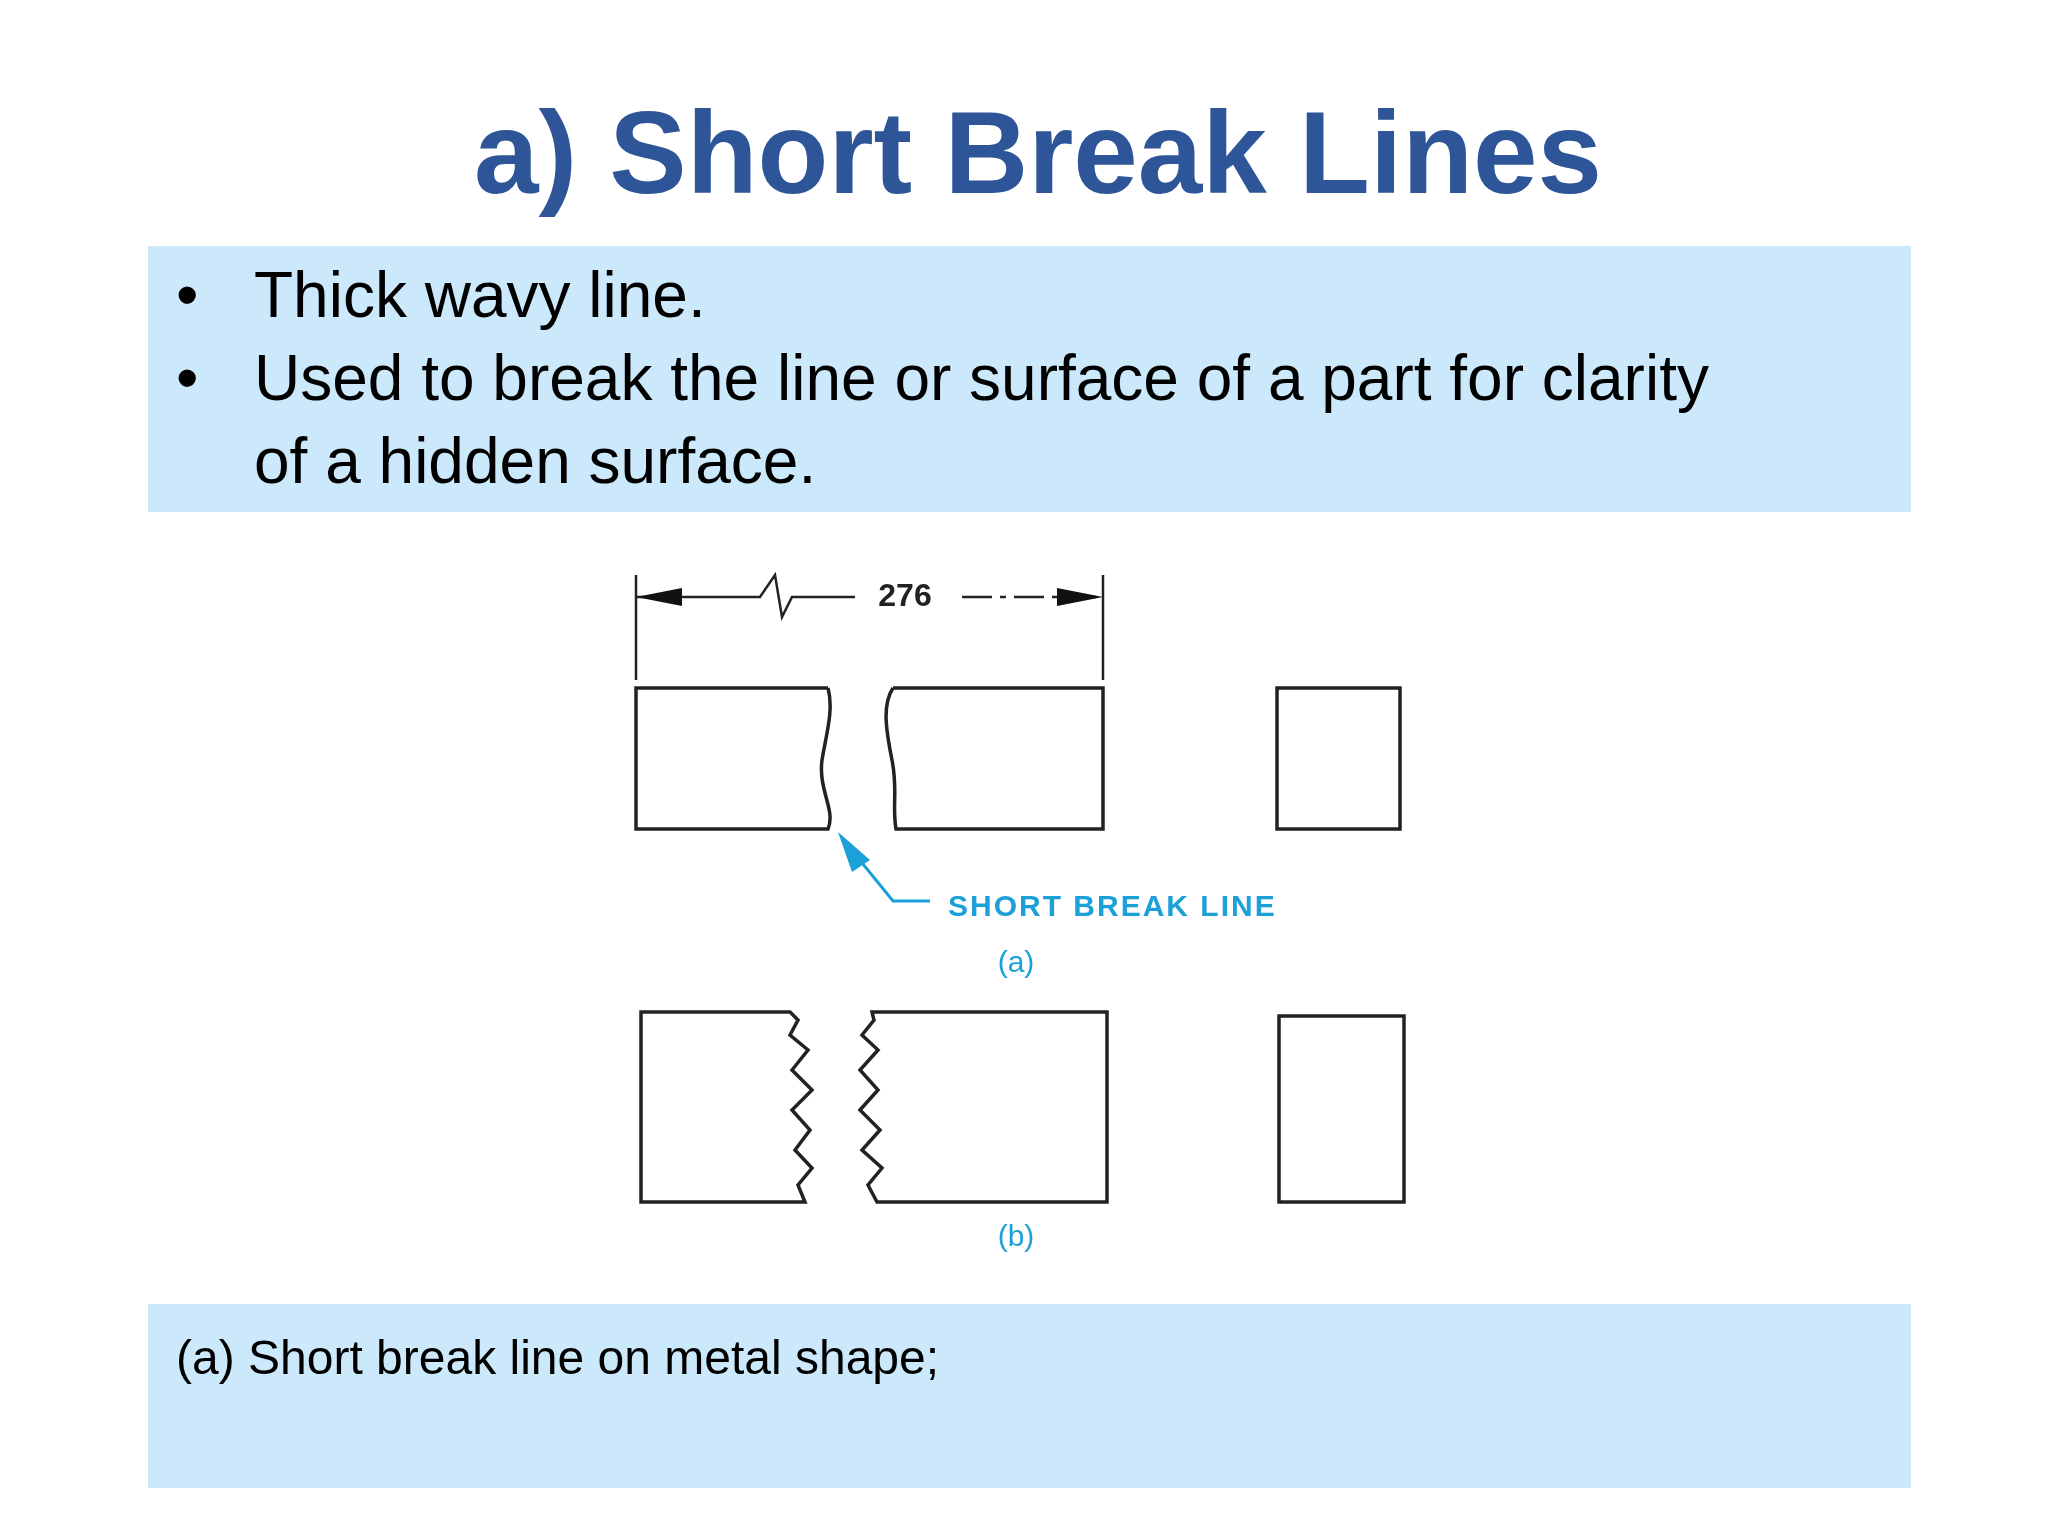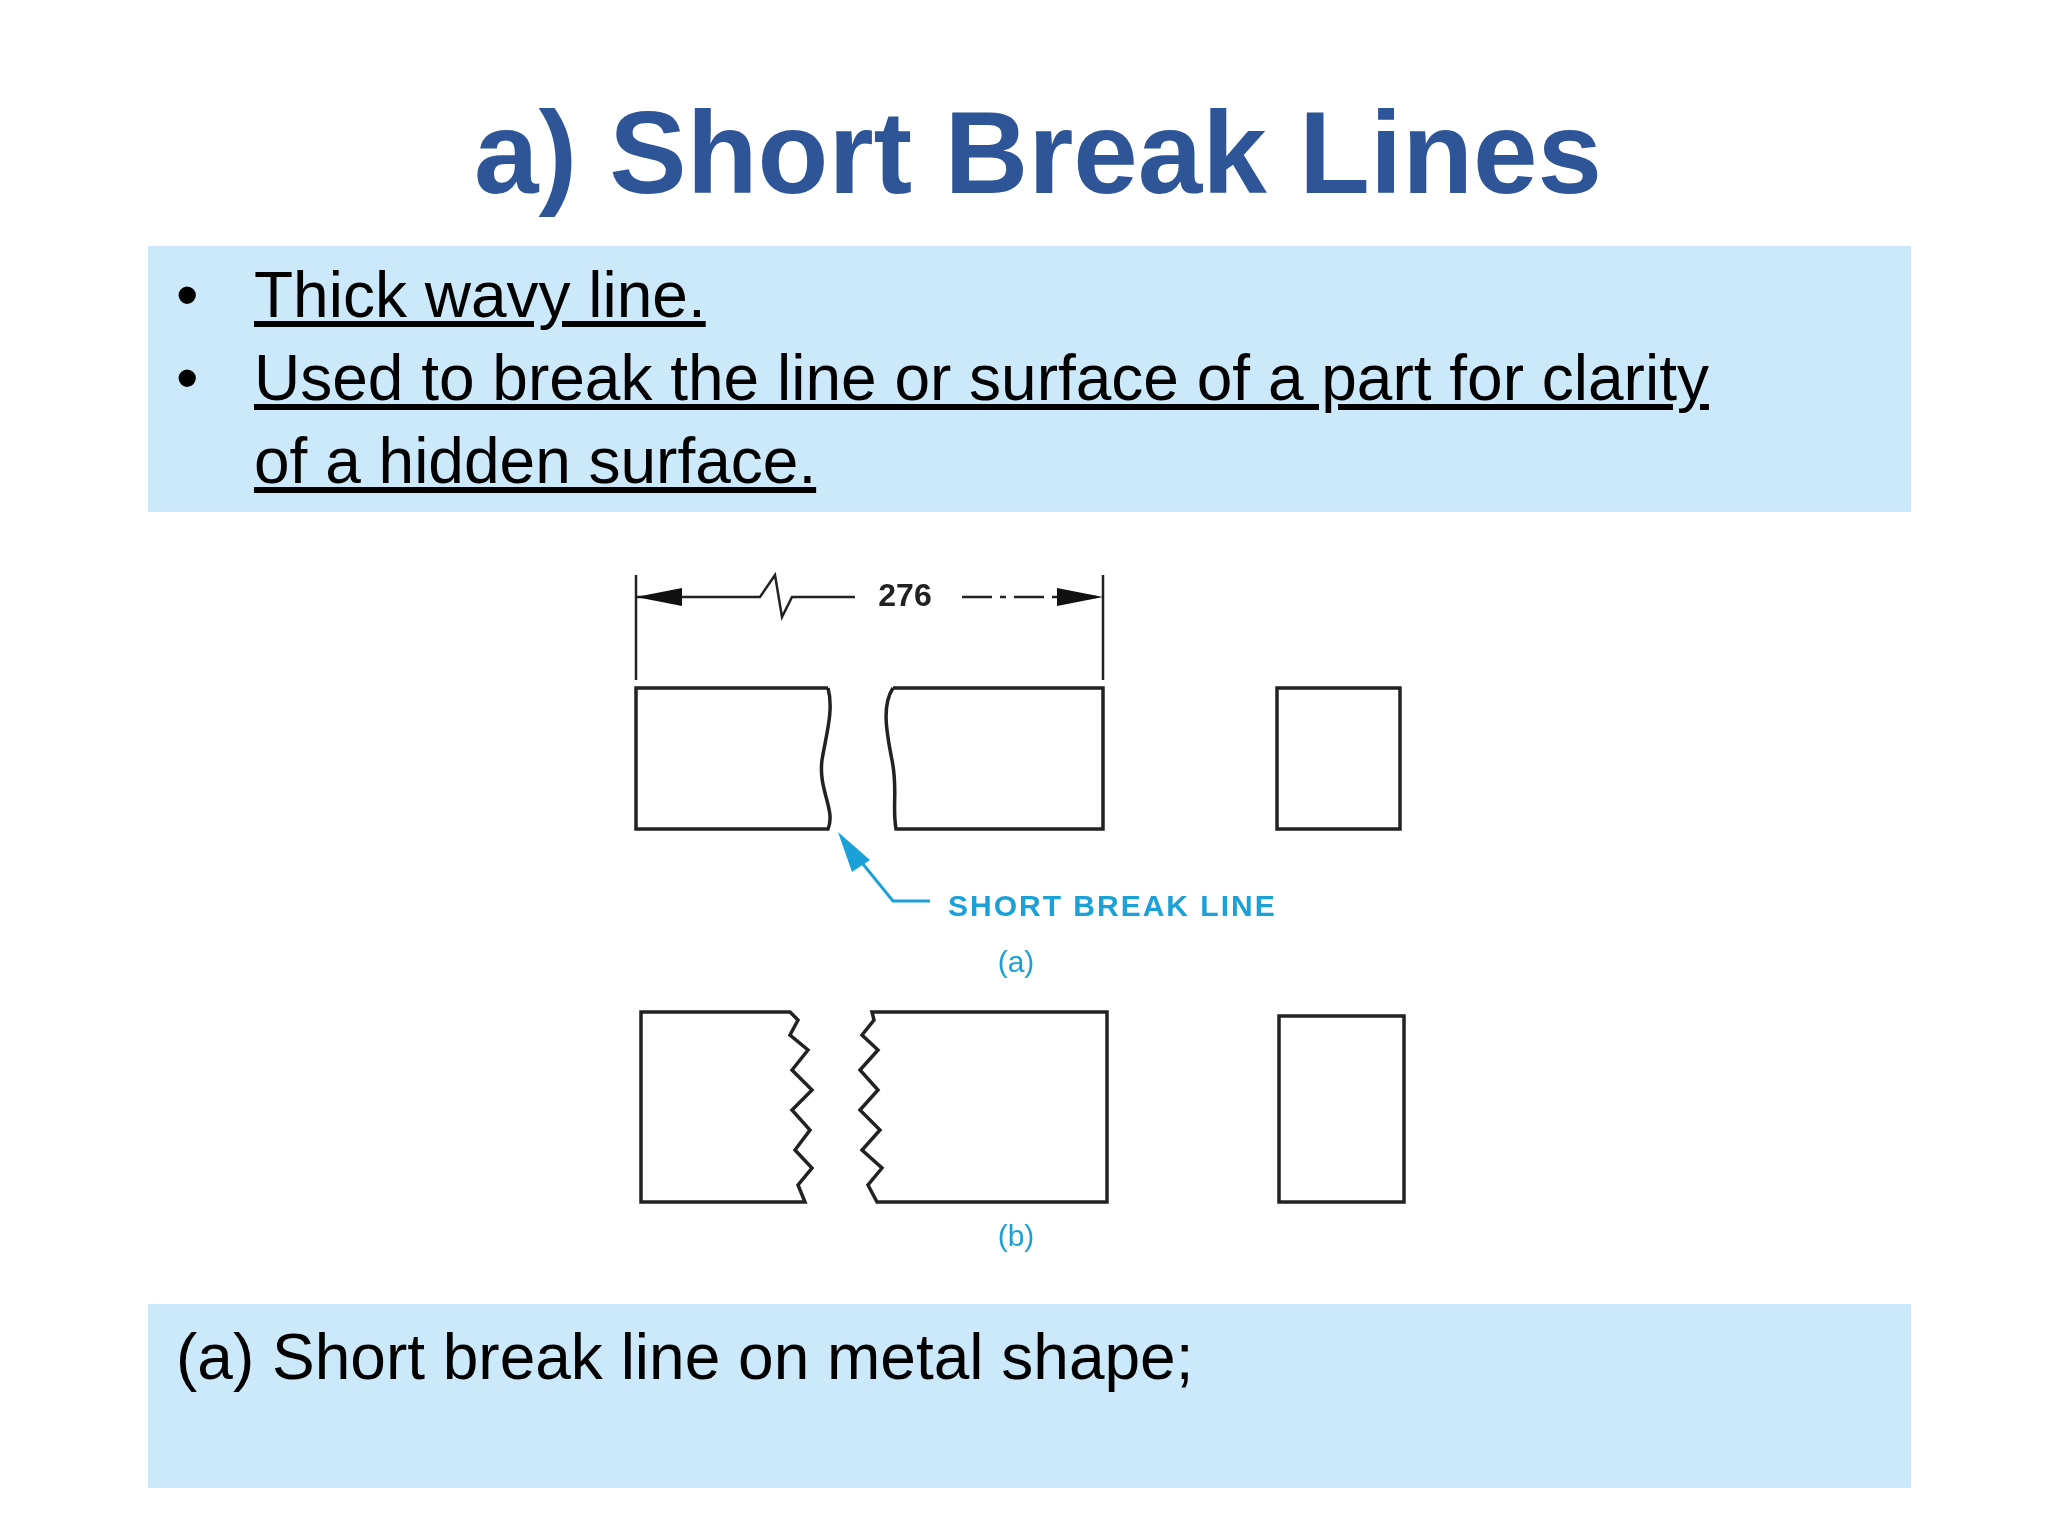--- a/index.html
+++ b/index.html
@@ -3,24 +3,24 @@
 <meta charset="utf-8">
 <style>
   html, body { margin:0; padding:0; }
   body { width:2048px; height:1536px; background:#ffffff; position:relative; overflow:hidden;
          font-family:"Liberation Sans", sans-serif; }
   .title { position:absolute; left:0; width:2076px; top:88px; text-align:center;
            font-size:116px; font-weight:bold; color:#2d5597; line-height:130px; }
   .bullet-box { position:absolute; left:148px; top:246px; width:1763px; height:266px; background:#cce9fb; }
   .bullet { position:absolute; left:0; font-size:64px; color:#000; line-height:83px; }
   .bullet .dot { position:absolute; left:28px; }
-  .bullet .txt { position:absolute; left:106px; white-space:nowrap;text-decoration:underline; }
+  .bullet .txt { position:absolute; left:106px; white-space:nowrap; }
   .figure { position:absolute; left:0; top:0; width:2048px; height:1536px; }
   .caption-box { position:absolute; left:148px; top:1304px; width:1763px; height:184px; background:#cce9fb; }
-  .caption-line { position:absolute; left:28px; font-size:64px; color:#000; line-height:83px; white-space:nowrap; }
+  .caption-line { position:absolute; left:28px; font-size:48px; color:#000; line-height:83px; white-space:nowrap; }
   .fig-text { font-family:"Liberation Sans", sans-serif; }
 </style>
 </head>
 <body>
 
 <div class="title">a) Short Break Lines</div>
 
 <div class="bullet-box">
   <div class="bullet" style="top:8px;">
     <span class="dot">•</span>

